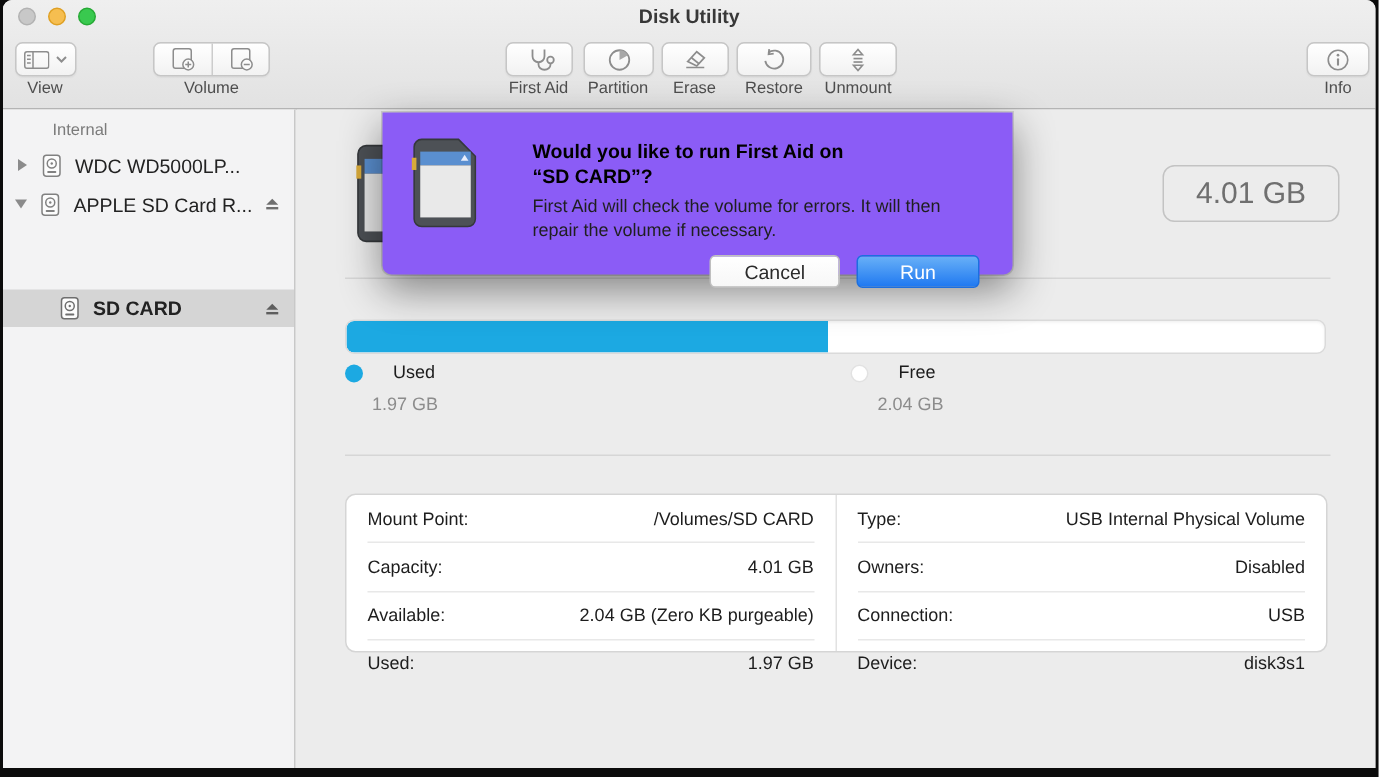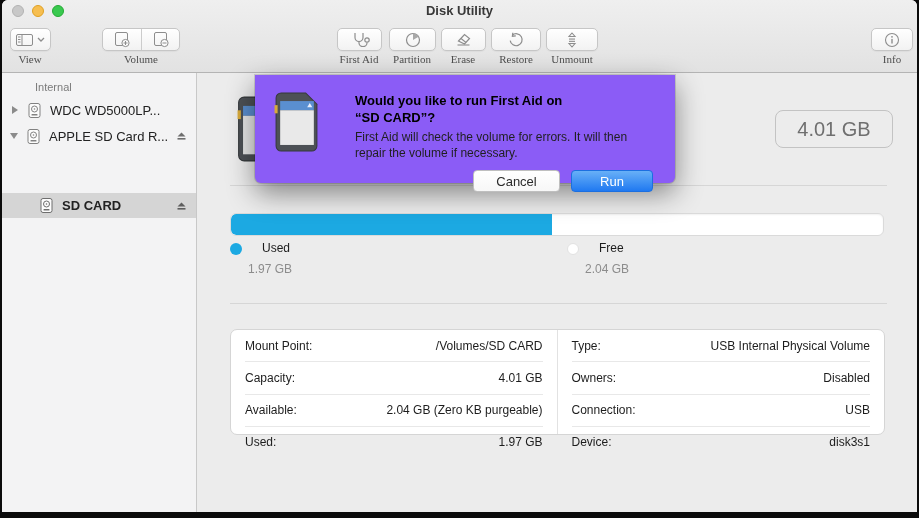--- a/index.html
+++ b/index.html
@@ -29,21 +29,21 @@
   }
   .tb-btn{
     position:absolute;top:28px;height:23px;box-sizing:border-box;
     border:1px solid #c6c6c6;border-radius:5px;
     background:linear-gradient(#ffffff,#f2f2f2);
     display:flex;align-items:center;justify-content:center;
     box-shadow:0 1px 1px rgba(0,0,0,.04);
   }
   .tb-label{
     position:absolute;top:53px;transform:translateX(-50%);
-    font-size:11px;color:#4e4e4e;white-space:nowrap;font-family:Liberation Serif, serif;
+    font-size:11px;color:#4e4e4e;white-space:nowrap;
   }
   .seg{display:flex;align-items:center;height:100%;}
   .seg-cell{width:38px;height:100%;display:flex;align-items:center;justify-content:center;}
   .seg-div{width:1px;height:100%;background:#cccccc;}
   .ticon{display:block;}
   
   .content{position:absolute;left:0;top:73px;width:100%;height:439px;}
   .sidebar{
     position:absolute;left:0;top:0;width:195px;height:100%;
     background:#f3f3f4;border-right:1px solid #c8c8c8;box-sizing:border-box;

